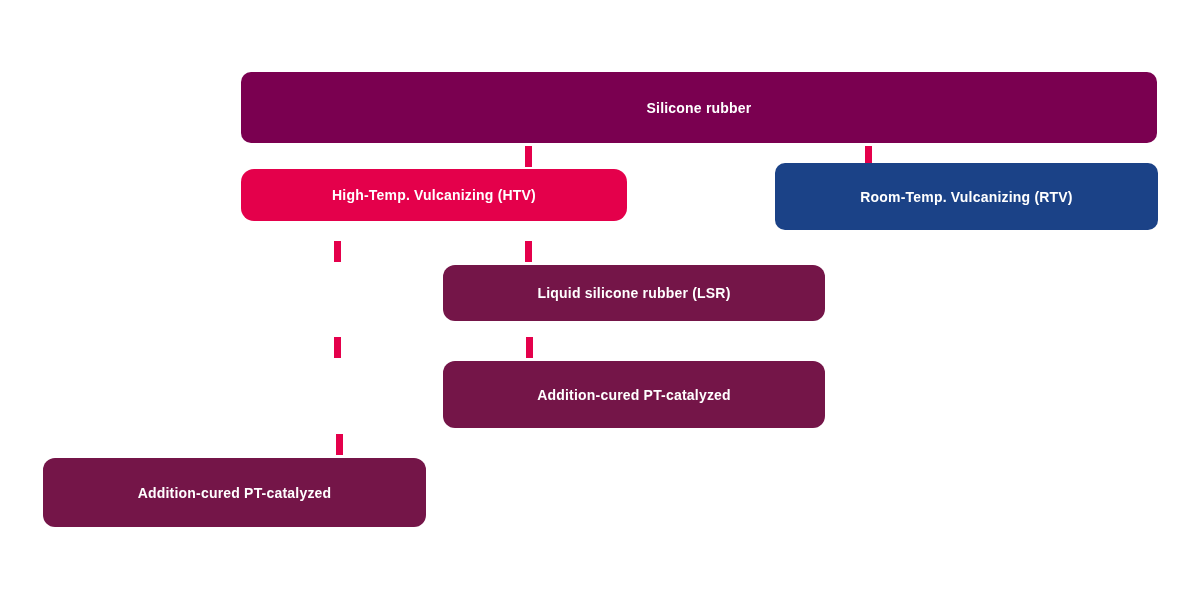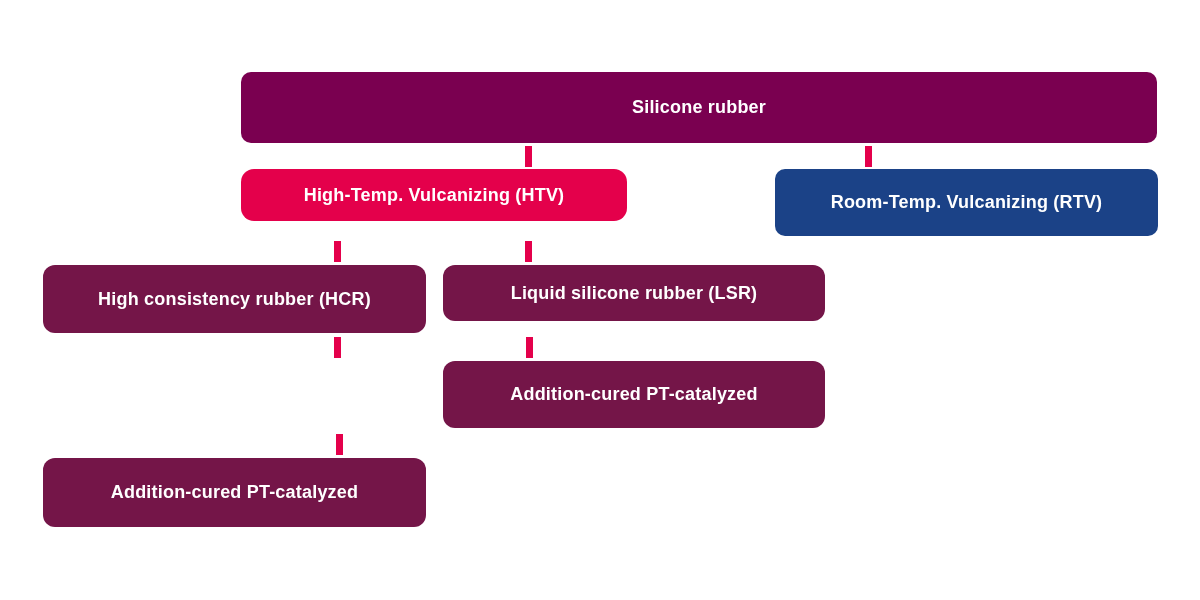--- a/index.html
+++ b/index.html
@@ -15,34 +15,34 @@
     background: #ffffff;
     overflow: hidden;
   }
   .node {
     position: absolute;
     display: flex;
     align-items: center;
     justify-content: center;
     color: #ffffff;
     font-weight: 700;
-    font-size: 18px;
+    font-size: 14px;
     letter-spacing: 0.2px;
     text-align: center;
     box-sizing: border-box;
     padding: 0 14px;
   }
   .wine { background: #7A0050; border-radius: 10px; }
   .plum { background: #741548; border-radius: 12px; }
   .pink { background: #E4004B; border-radius: 13px; }
   .blue { background: #1B4287; border-radius: 10px; }
 
   .n-root     { left: 241px; top: 72px;  width: 916px; height: 71px; }
   .n-htv      { left: 241px; top: 169px; width: 386px; height: 52px; }
-  .n-rtv      { left: 775px; top: 169px; width: 383px; height: 67px; text-align: right; }
+  .n-rtv      { left: 775px; top: 163px; width: 383px; height: 67px; text-align: right; }
   .n-hcr      { left: 43px;  top: 265px; width: 383px; height: 68px; }
   .n-lsr      { left: 443px; top: 265px; width: 382px; height: 56px; }
   .n-peroxide { left: 43px;  top: 361px; width: 383px; height: 68px; }
   .n-lsr-add  { left: 443px; top: 361px; width: 382px; height: 67px; }
   .n-hcr-add  { left: 43px;  top: 458px; width: 383px; height: 69px; }
 
   .dash {
     position: absolute;
     width: 7px;
     height: 21px;
@@ -66,21 +66,20 @@
   <div class="dash d1"></div>
   <div class="dash d2"></div>
 
   <div class="node pink n-htv">High-Temp. Vulcanizing (HTV)</div>
 
   <div class="node blue n-rtv">Room-Temp. Vulcanizing (RTV)</div>
 
   <div class="dash d3"></div>
   <div class="dash d4"></div>
 
-  <div class="node plum n-hcr">High consistency rubber (HCR)</div>
 
   <div class="node plum n-lsr">Liquid silicone rubber (LSR)</div>
 
   <div class="dash d5"></div>
   <div class="dash d6"></div>
 
 
   <div class="node plum n-lsr-add">Addition-cured PT-catalyzed</div>
 
   <div class="dash d7"></div>

